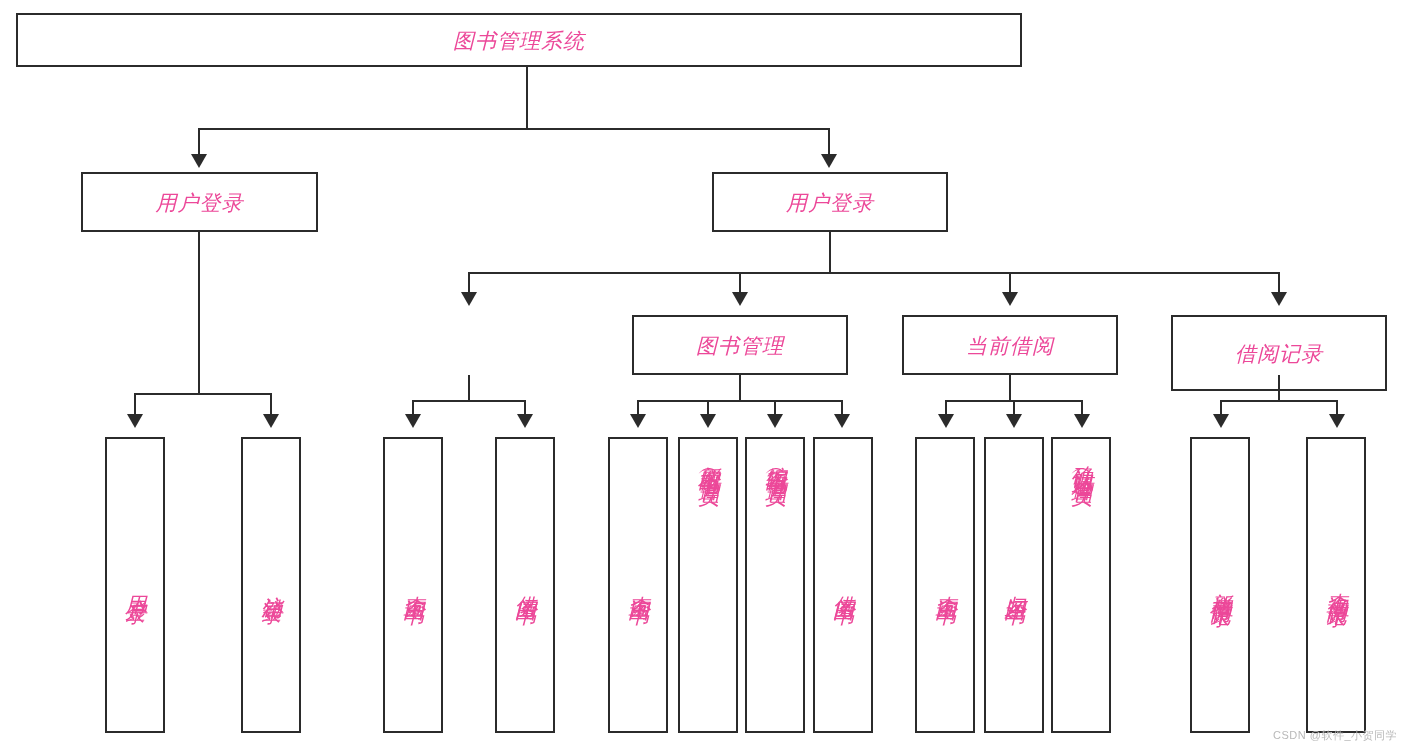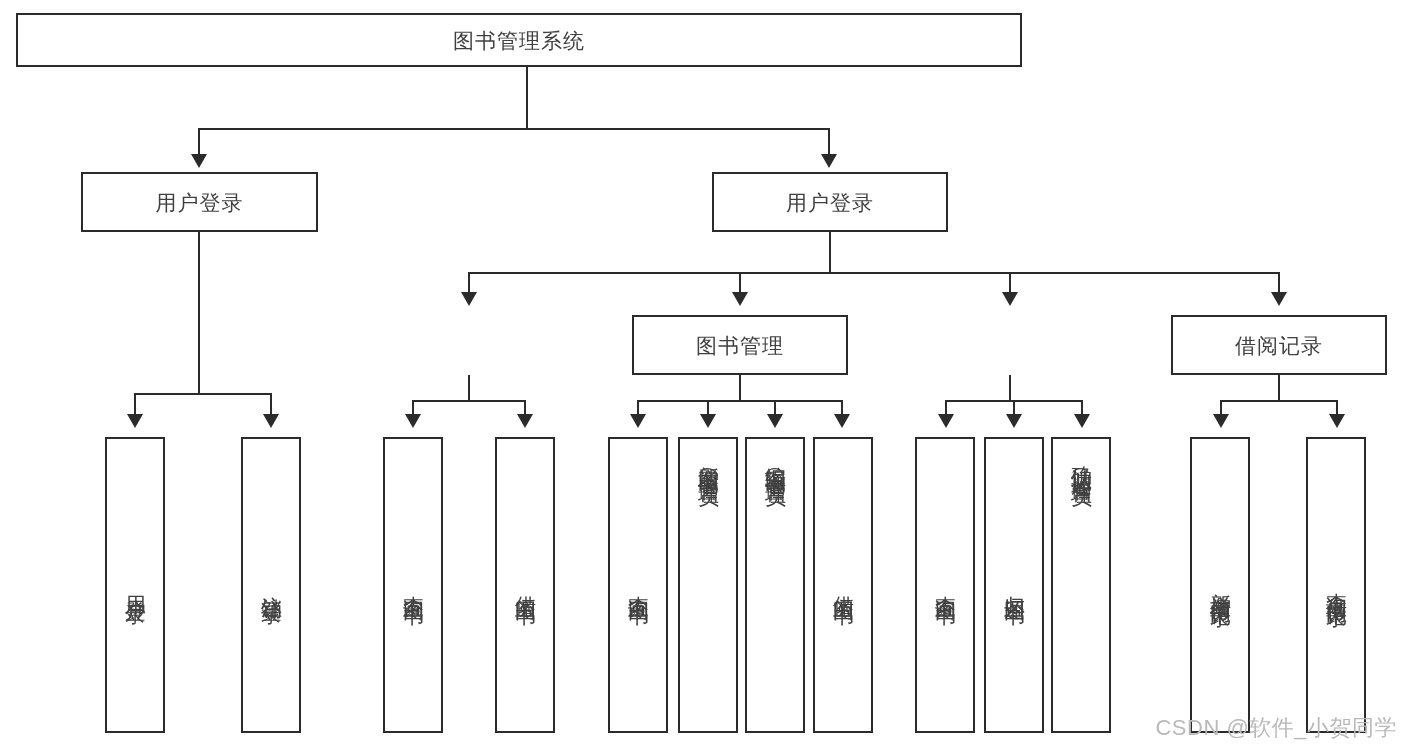--- a/index.html
+++ b/index.html
@@ -20,21 +20,22 @@
   }
   
   .node {
     position: absolute;
     box-sizing: border-box;
     background: #ffffff;
     border: 2px solid #2b2b2b;
     display: flex;
     align-items: center;
     justify-content: center;
-    color: #404040;
+    color: #ec4899;
+    font-style: italic;
   }
   .node .label {
     display: block;
     text-align: center;
     letter-spacing: 1px;
     white-space: nowrap;
   }
   
   .node.horiz .label {
     font-size: 21px;
@@ -78,21 +79,21 @@
     height: 0;
     border-left: 8px solid transparent;
     border-right: 8px solid transparent;
     border-top: 14px solid #2b2b2b;
   }
   
   #watermark {
     position: absolute;
     right: 8px;
     bottom: 4px;
-    font-size: 22px;
+    font-size: 11px;
     color: #b9b9b9;
     letter-spacing: 0.5px;
     white-space: nowrap;
     font-family: "Liberation Sans", "DejaVu Sans", sans-serif;
   }
 </style>
 </head>
 <body>
 
 <div id="canvas">
@@ -135,21 +136,24 @@
 
   <div class="vline" style="left:1009px; top:272px; width:2px; height:22px;"></div>
   <div class="arrow" style="left:1002px; top:292px;"></div>
 
   <div class="vline" style="left:1278px; top:272px; width:2px; height:22px;"></div>
   <div class="arrow" style="left:1271px; top:292px;"></div>
 
   <div class="node horiz" style="left:632px; top:315px; width:216px; height:60px;">
     <span class="label">图书管理</span>
   </div>
-  <div class="node horiz" style="left:1171px; top:315px; width:216px; height:60px;">
+  <div class="node horiz" style="left:902px; top:315px; width:216px; height:60px;">
+    <span class="label">当前借阅</span>
+  </div>
+  <div class="node horiz" style="left:1171px; top:315px; width:216px; height:76px;">
     <span class="label">借阅记录</span>
   </div>
 
   <div class="vline" style="left:468px; top:375px; width:2px; height:27px;"></div>
   <div class="hline" style="left:412px; top:400px; width:114px; height:2px;"></div>
   <div class="vline" style="left:412px; top:400px; width:2px; height:15px;"></div>
   <div class="arrow" style="left:405px; top:414px;"></div>
   <div class="vline" style="left:524px; top:400px; width:2px; height:15px;"></div>
   <div class="arrow" style="left:517px; top:414px;"></div>
 

